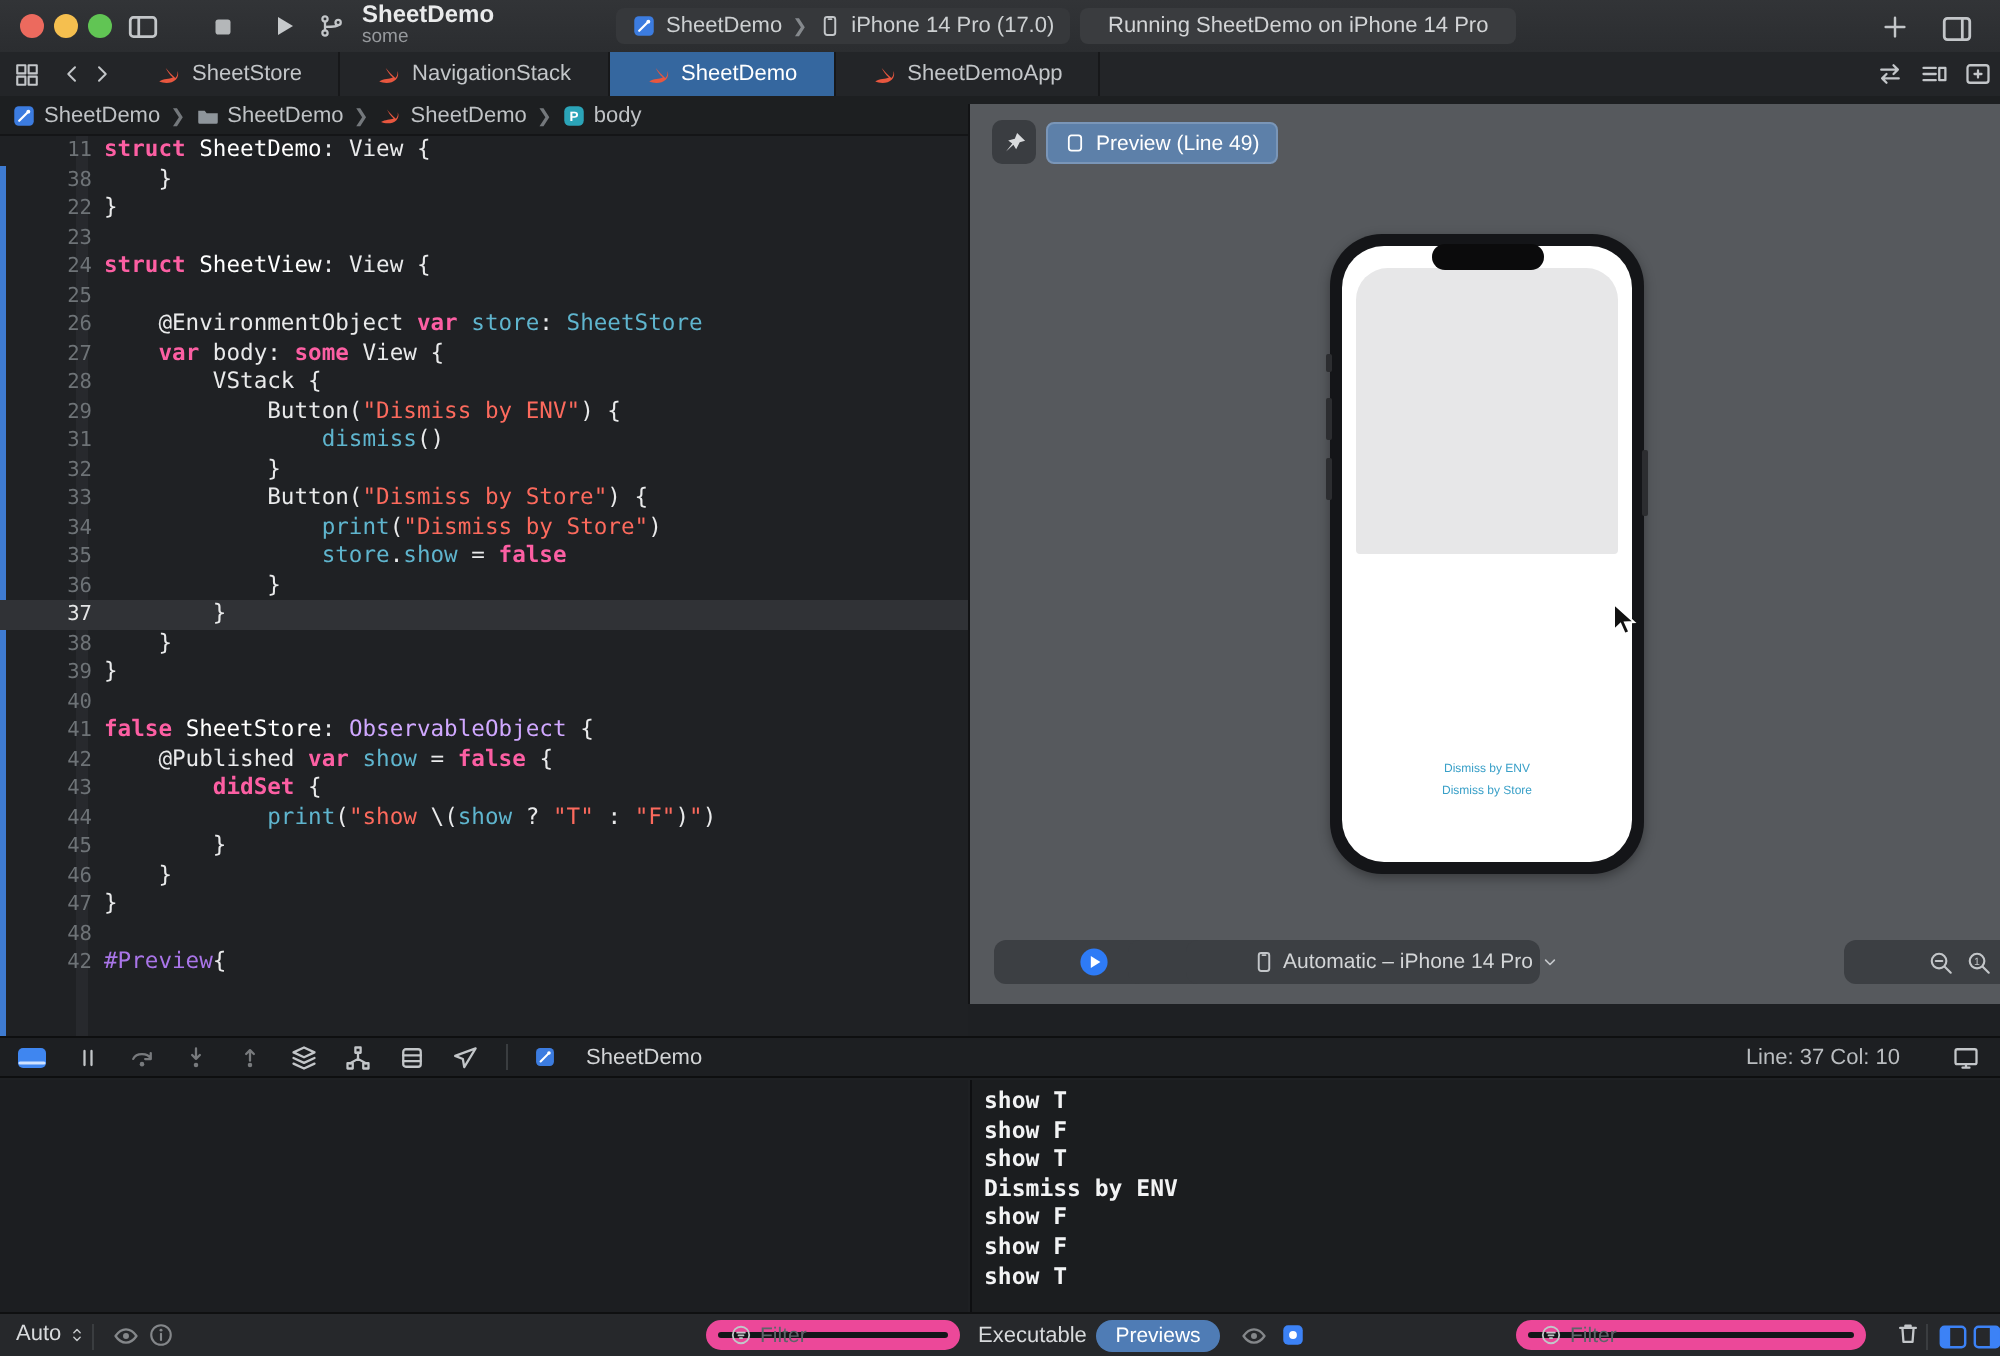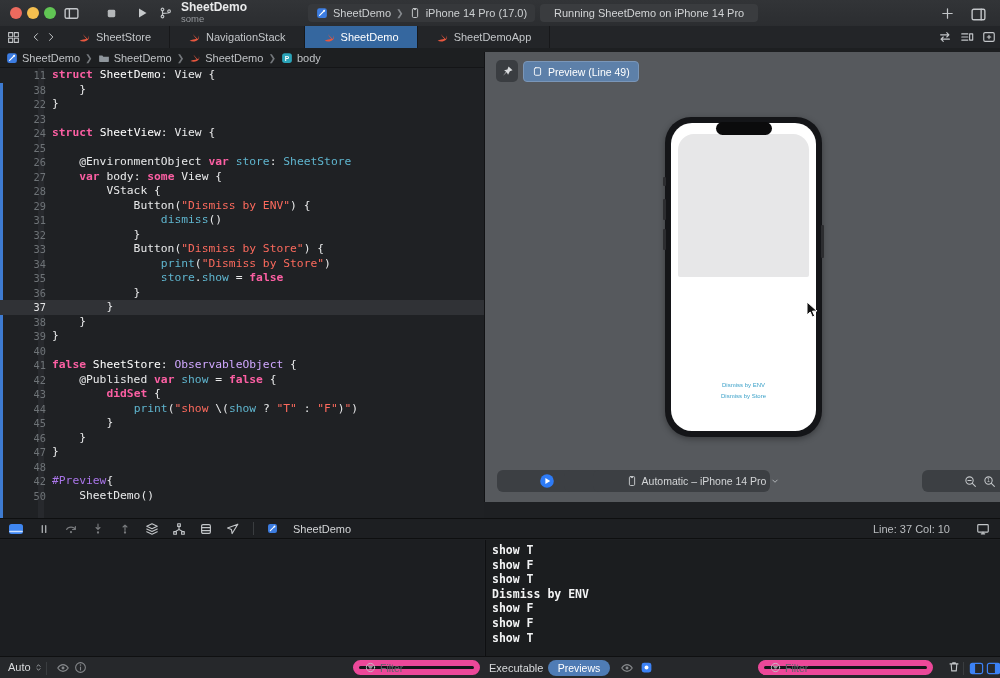--- a/index.html
+++ b/index.html
@@ -279,21 +279,20 @@
         <div class="cline"><span class="num">40</span><span class="src">&nbsp;</span></div>
         <div class="cline"><span class="num">41</span><span class="src"><span class="tok-kw">false</span><span class="tok-pl"> </span><span class="tok-decl">SheetStore</span><span class="tok-pl">: </span><span class="tok-lav">ObservableObject</span><span class="tok-pl"> {</span></span></div>
         <div class="cline"><span class="num">42</span><span class="src"><span class="tok-pl">    @Published </span><span class="tok-kw">var</span><span class="tok-pl"> </span><span class="tok-teal">show</span><span class="tok-pl"> = </span><span class="tok-kw">false</span><span class="tok-pl"> {</span></span></div>
         <div class="cline"><span class="num">43</span><span class="src"><span class="tok-pl">        </span><span class="tok-kw">didSet</span><span class="tok-pl"> {</span></span></div>
         <div class="cline"><span class="num">44</span><span class="src"><span class="tok-pl">            </span><span class="tok-teal">print</span><span class="tok-pl">(</span><span class="tok-str">"show </span><span class="tok-pl">\(</span><span class="tok-teal">show</span><span class="tok-pl"> ? </span><span class="tok-str">"T"</span><span class="tok-pl"> : </span><span class="tok-str">"F"</span><span class="tok-pl">)</span><span class="tok-str">"</span><span class="tok-pl">)</span></span></div>
         <div class="cline"><span class="num">45</span><span class="src"><span class="tok-pl">        }</span></span></div>
         <div class="cline"><span class="num">46</span><span class="src"><span class="tok-pl">    }</span></span></div>
         <div class="cline"><span class="num">47</span><span class="src"><span class="tok-pl">}</span></span></div>
         <div class="cline"><span class="num">48</span><span class="src">&nbsp;</span></div>
         <div class="cline"><span class="num">42</span><span class="src"><span class="tok-macro">#Preview</span><span class="tok-pl">{</span></span></div>
-        <div class="cline"><span class="num">50</span><span class="src"><span class="tok-pl">    SheetDemo()</span></span></div>
       </div>
   </div>
 
   <div id="preview" class="abs">
     <div id="pin-chip" class="abs">
         <svg class="ic" width="13" height="13" viewBox="0 0 16 16">
           <path d="M9.3 1.8 14.2 6.6l-3.3 1-2.2 4.3-1.7-2.9-4.5 4.2 3.8-4.9-2.5-1.8 4.1-1.1z" fill="#d9dbdd" stroke="none"></path>
         </svg>
       </div>
     <div id="preview-badge" class="abs">

